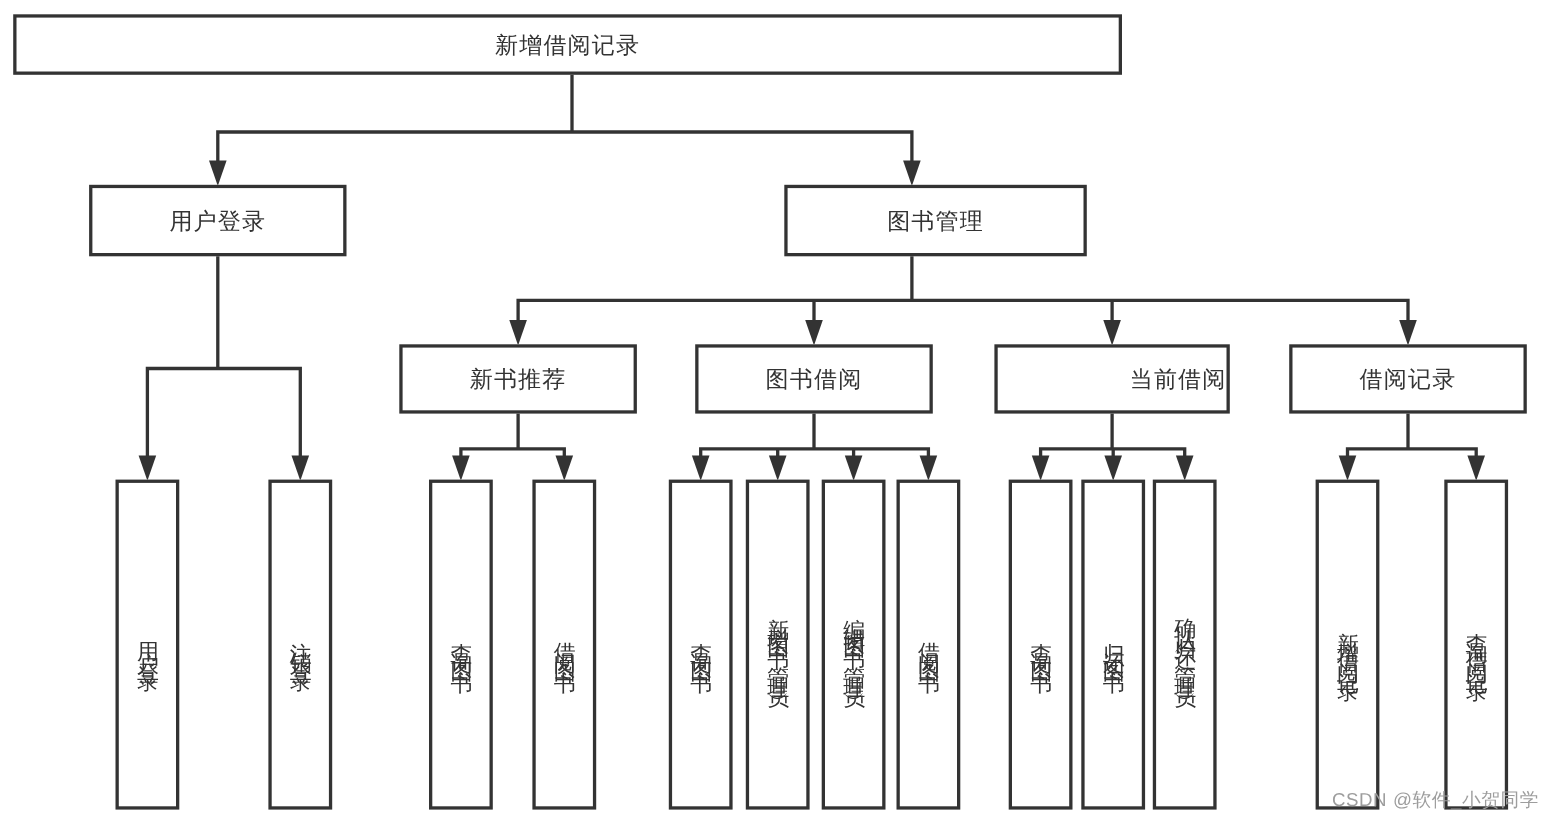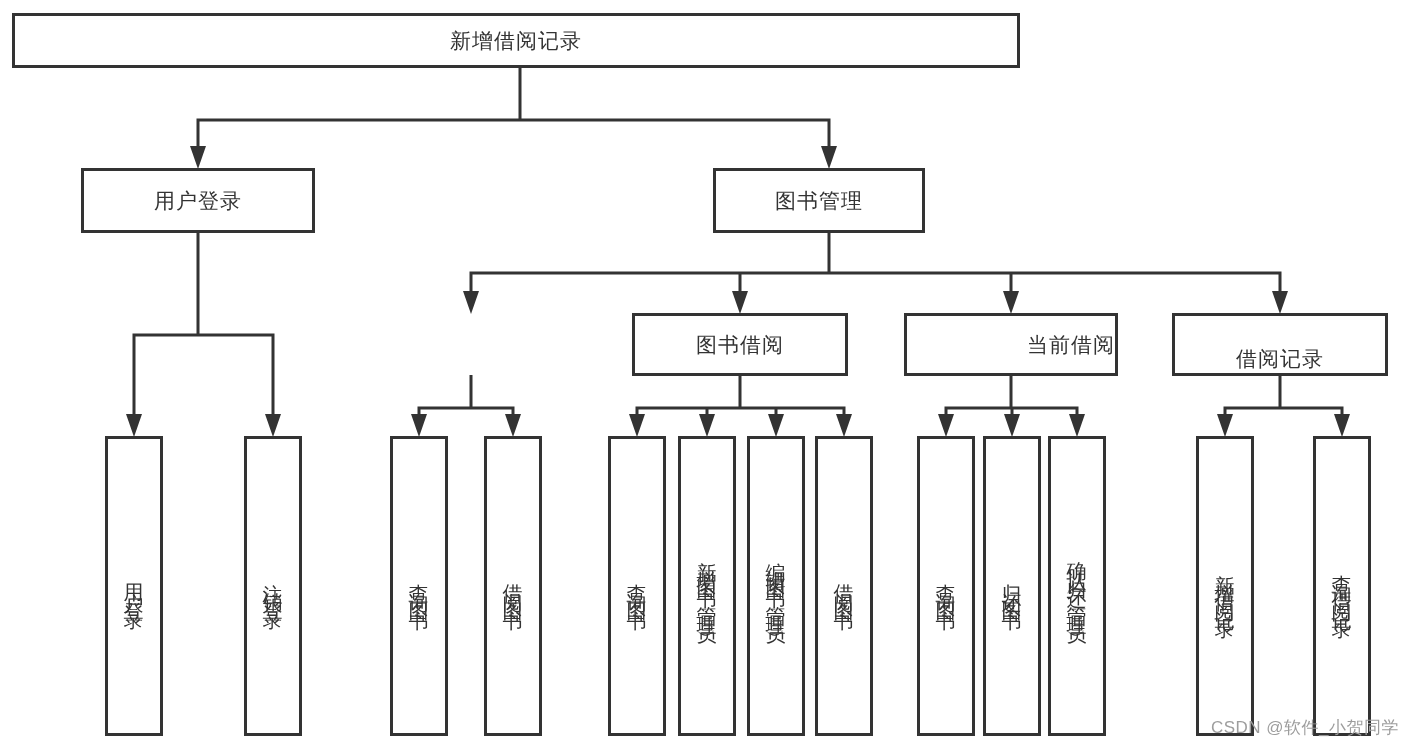--- a/index.html
+++ b/index.html
@@ -87,31 +87,34 @@
       </g>
   </svg>
 
   <div class="node" style="left:12px;top:13px;width:1008px;height:55px;">
     <span class="h-label">新增借阅记录</span>
   </div>
 
   <div class="node" style="left:81px;top:168px;width:234px;height:65px;">
     <span class="h-label">用户登录</span>
   </div>
-  <div class="node" style="left:713px;top:168px;width:212px;height:65px;">
+  <div class="node" style="left:713px;top:168px;width:275px;height:65px;">
     <span class="h-label">图书管理</span>
   </div>
 
+  <div class="node" style="left:363px;top:313px;width:216px;height:63px;">
+    <span class="h-label">新书推荐</span>
+  </div>
   <div class="node" style="left:632px;top:313px;width:216px;height:63px;align-items:center;">
     <span class="h-label">图书借阅</span>
   </div>
   <div class="node" style="left:904px;top:313px;width:214px;height:63px;justify-content:flex-end;">
     <span class="h-label">当前借阅</span>
   </div>
-  <div class="node" style="left:1172px;top:313px;width:216px;height:63px;align-items:flex-end;">
+  <div class="node" style="left:1172px;top:313px;width:216px;height:63px;">
     <span class="h-label">借阅记录</span>
   </div>
 
   <div class="node leaf" style="left:105px;top:436px;width:58px;height:300px;">
     <span class="v-label">用户登录</span>
   </div>
   <div class="node leaf" style="left:244px;top:436px;width:58px;height:300px;">
     <span class="v-label">注销登录</span>
   </div>
 

